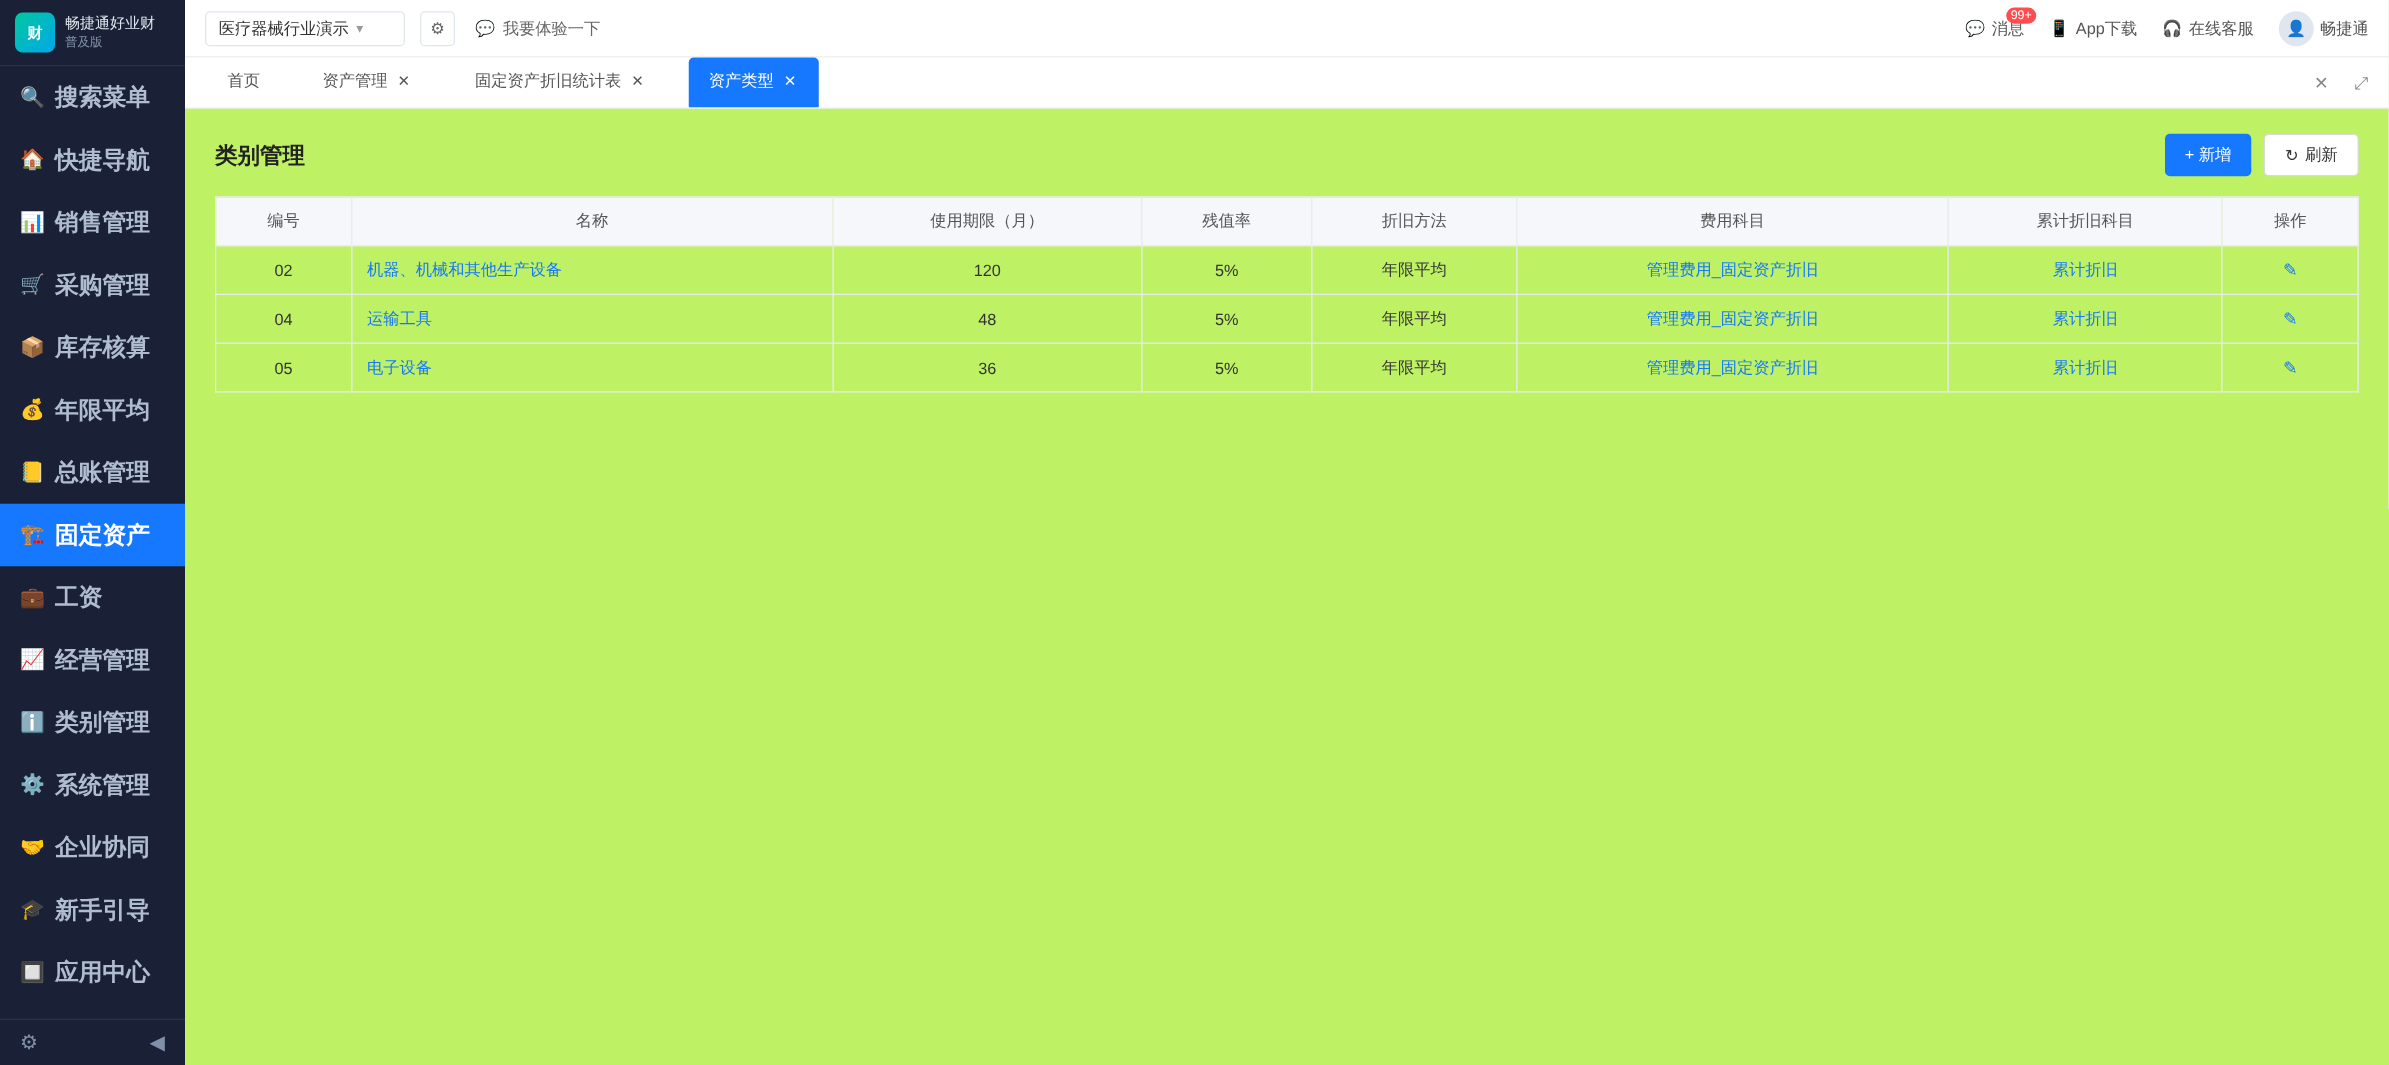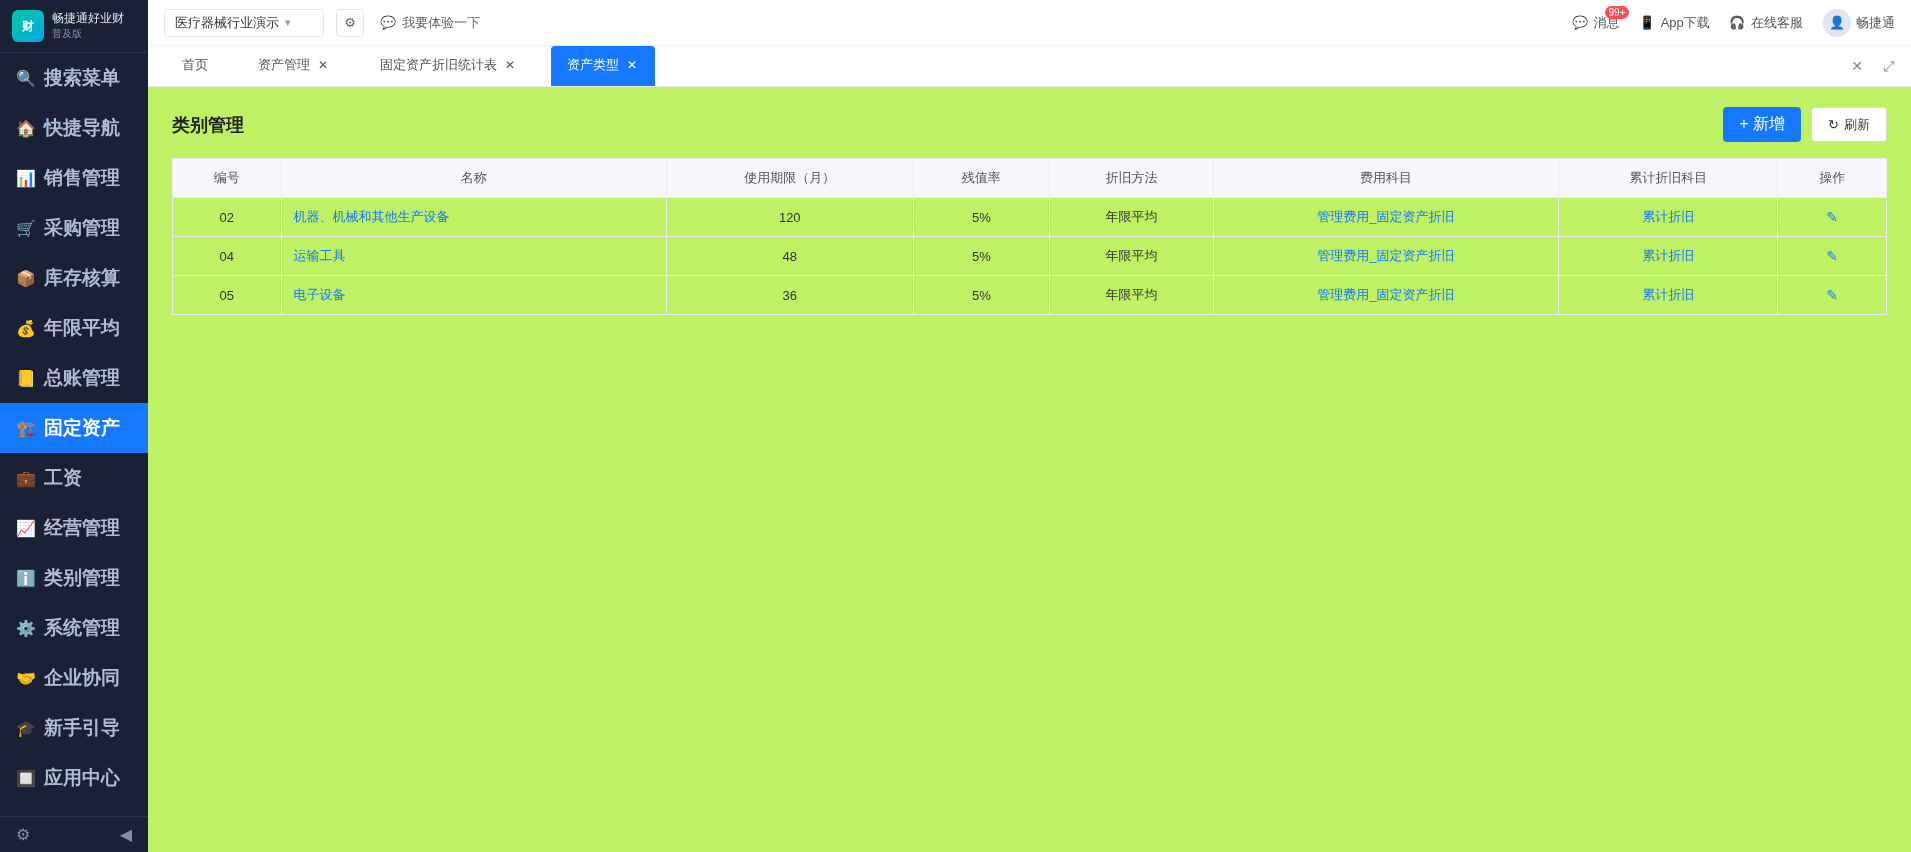--- a/index.html
+++ b/index.html
@@ -160,21 +160,21 @@
     .page-title { font-size: 18px; font-weight: 600; color: #222; }
     .page-actions { display: flex; gap: 10px; }
 
     .btn-primary {
       background: #1677ff;
       color: white;
       border: none;
       padding: 7px 16px;
       border-radius: 4px;
       cursor: pointer;
-      font-size: 16px;
+      font-size: 13px;
       display: flex; align-items: center; gap: 5px;
     }
     .btn-default {
       background: #fff;
       color: #333;
       border: 1px solid #d9d9d9;
       padding: 7px 16px;
       border-radius: 4px;
       cursor: pointer;
       font-size: 13px;

